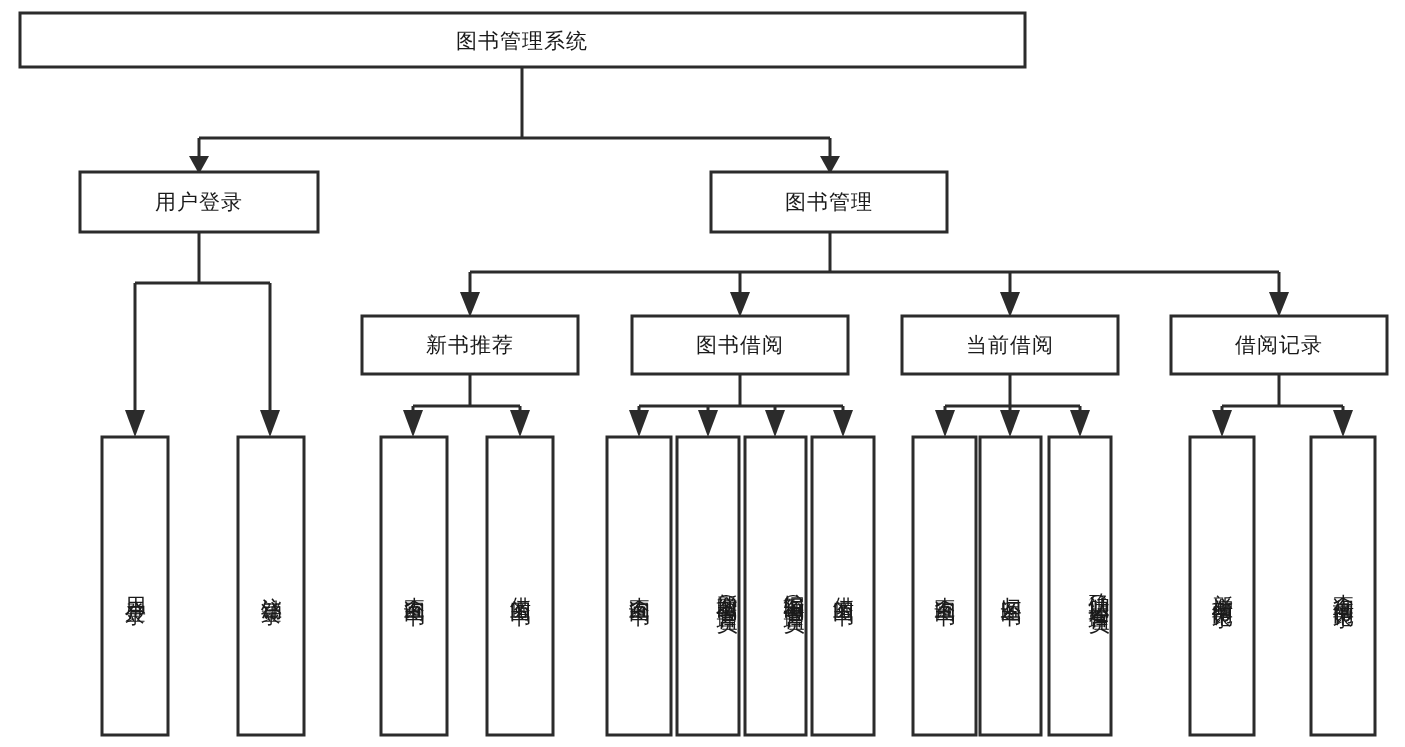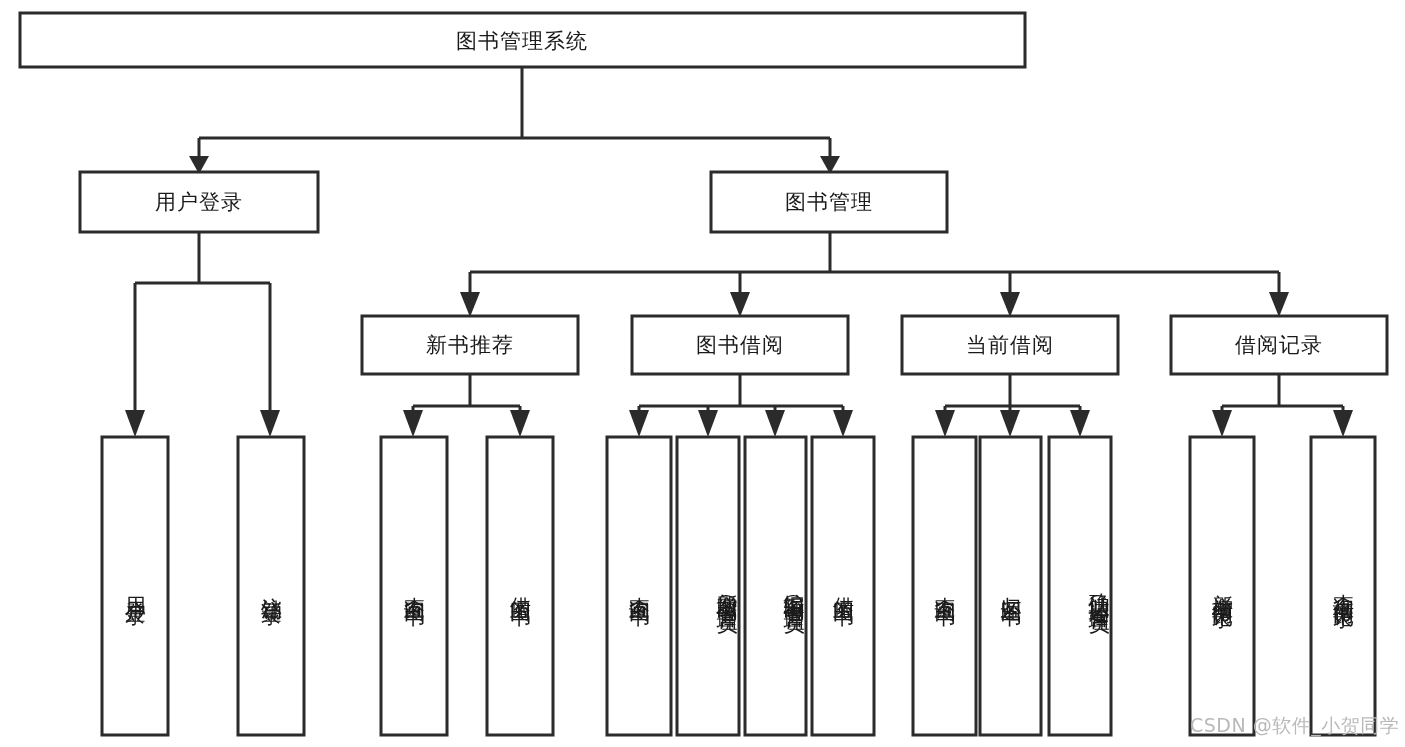--- a/index.html
+++ b/index.html
@@ -222,15 +222,14 @@
   <div class="leaf-label" style="left:745px; top:443px; width:61px; height:292px; align-items:flex-start;">编辑图书（管理员）</div>
   <div class="leaf-label" style="left:812px; top:437px; width:62px; height:298px;">借阅图书</div>
 
   <div class="leaf-label" style="left:913px; top:437px; width:63px; height:298px;">查询图书</div>
   <div class="leaf-label" style="left:980px; top:437px; width:61px; height:298px;">归还图书</div>
   <div class="leaf-label" style="left:1049px; top:443px; width:62px; height:292px; align-items:flex-start;">确认归还（管理员）</div>
 
   <div class="leaf-label" style="left:1190px; top:437px; width:64px; height:298px;">新增借阅记录</div>
   <div class="leaf-label" style="left:1311px; top:437px; width:64px; height:298px;">查询借阅记录</div>
 
-  <div class="watermark" style="left:1190px; top:713px;">CSDN @软件_小贺同学</div>
 
 </div>
 
 </body></html>

